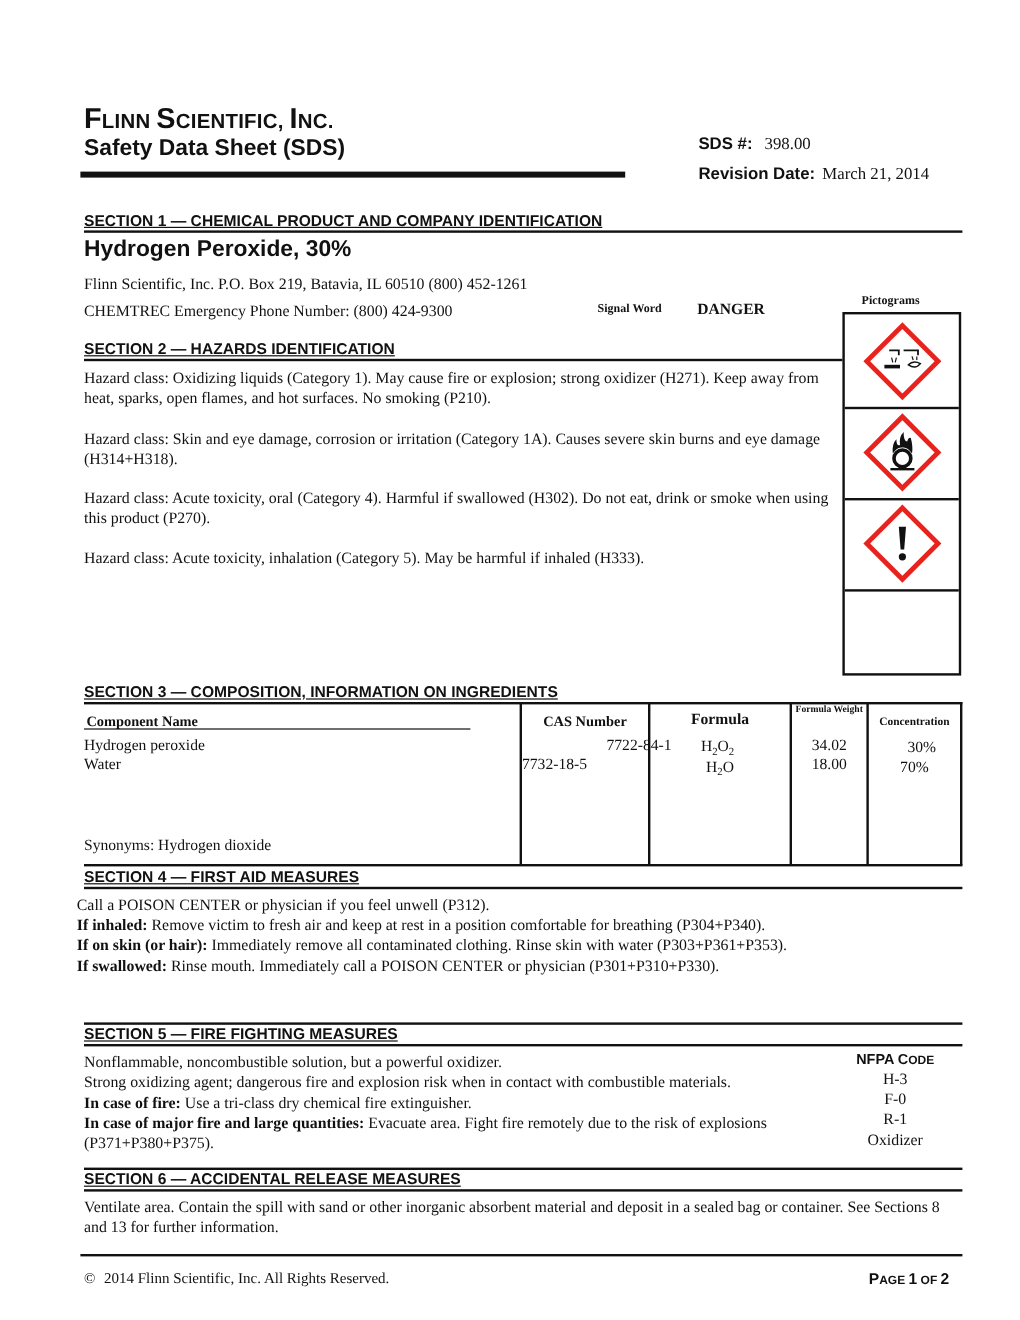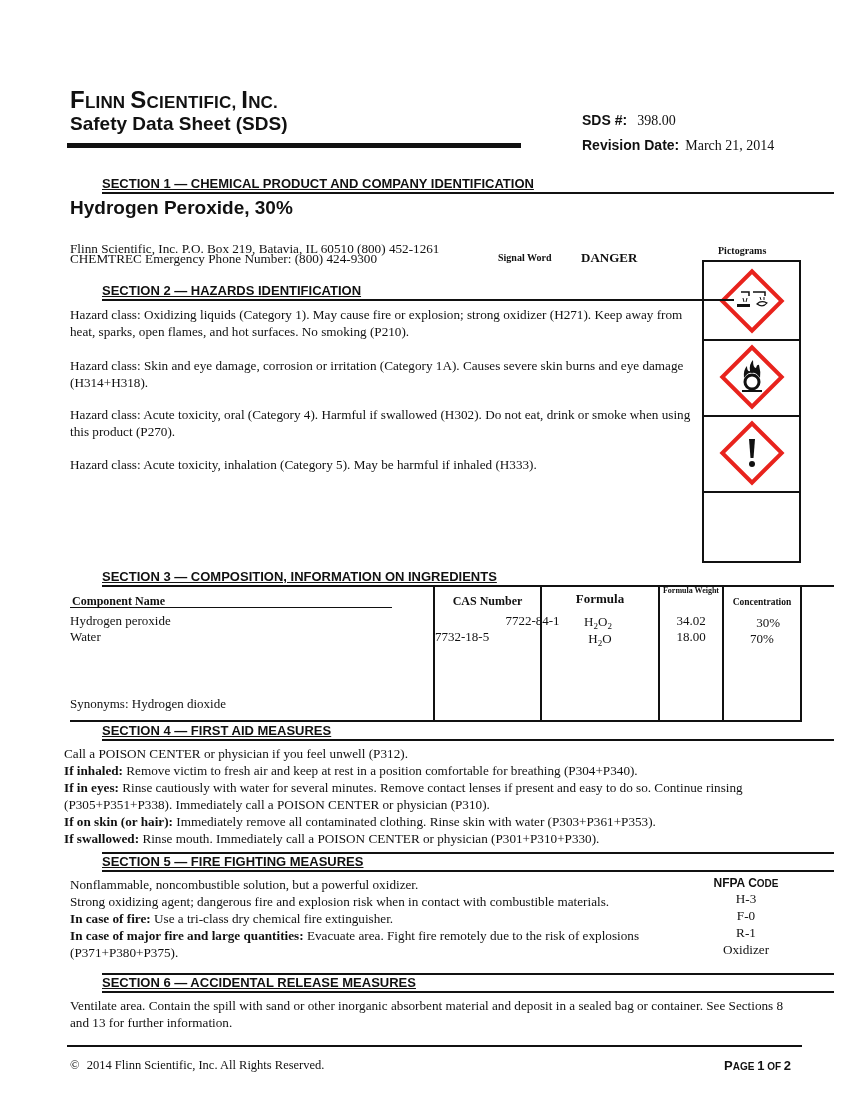--- a/index.html
+++ b/index.html
@@ -8,21 +8,21 @@
   .serif { font-family: "Liberation Serif", "DejaVu Serif", serif; }
   .abs { position: absolute; }
 
   .company { left: 70px; top: 86px; font-size: 24px; font-weight: bold; letter-spacing: 0.2px; }
   .company .sc { font-size: 17px; }
   .sheet-title { left: 70px; top: 113px; font-size: 19px; font-weight: bold; }
   .header-rule { left: 67px; top: 143px; width: 454px; height: 5px; background: #111; }
   .meta-label { font-size: 14px; font-weight: bold; }
   .meta-value { font-size: 14px; }
 
-  .sec-head { left: 70px; width: 732px; font-size: 13px; font-weight: bold; text-decoration: underline; border-bottom: 2px solid #111; padding-bottom: 1px; margin-left: 32px; }
+  .sec-head { left: 70px; width: 732px; font-size: 13px; font-weight: bold; text-decoration: underline; border-bottom: 2px solid #111; padding-bottom: 1px; }
 
   .product { left: 70px; top: 197px; font-size: 19px; font-weight: bold; }
   .body-text { font-size: 13.2px; line-height: 17px; }
   .body-text b { font-weight: bold; }
 
   .picto-box { left: 702px; top: 260px; width: 99px; height: 303px; border: 2px solid #111; box-sizing: border-box; }
   .picto-cell { position: absolute; left: 0; width: 95px; border-bottom: 2px solid #111; display: flex; align-items: center; justify-content: center; }
   .picto-label { left: 718px; top: 245px; font-size: 10px; font-weight: bold; }
   .col-line { position: absolute; background: #111; width: 2px; }
   .th { position: absolute; font-weight: bold; text-align: center; }
@@ -44,21 +44,21 @@
   <span class="sans meta-label">SDS #:</span>
   <span class="serif meta-value" style="margin-left:6px;">398.00</span>
 </div>
 <div class="abs" style="left:582px; top:136px;">
   <span class="sans meta-label">Revision Date:</span>
   <span class="serif meta-value" style="margin-left:2px;">March 21, 2014</span>
 </div>
 
 <div class="abs sans sec-head" style="top:176px;">SECTION 1 — CHEMICAL PRODUCT AND COMPANY IDENTIFICATION</div>
 <div class="abs sans product">Hydrogen Peroxide, 30%</div>
-<div class="abs serif body-text" style="left:70px; top:240px;">Flinn Scientific, Inc.  P.O. Box 219,  Batavia, IL  60510  (800) 452-1261</div>
+<div class="abs serif body-text" style="left:70px; top:228px;">Flinn Scientific, Inc.  P.O. Box 219,  Batavia, IL  60510  (800) 452-1261</div>
 <div class="abs serif body-text" style="left:70px; top:250px;">CHEMTREC Emergency Phone Number: (800) 424-9300</div>
 <div class="abs serif" style="left:498px; top:252px; font-size:10px; font-weight:bold;">Signal Word</div>
 <div class="abs serif" style="left:581px; top:250px; font-size:13px; font-weight:bold;">DANGER</div>
 <div class="abs serif picto-label">Pictograms</div>
 
 <div class="abs picto-box">
   <div class="picto-cell" style="top:0; height:77px;">
     <svg width="66" height="66" viewBox="0 0 66 66">
       <rect x="12" y="12" width="42" height="42" transform="rotate(45 33 33)" fill="#fff" stroke="#e8231d" stroke-width="4"></rect>
       <rect x="18" y="36" width="13" height="3" fill="#111"></rect>
@@ -120,21 +120,20 @@
   <div class="cell serif" style="left:542px; top:631px; width:116px; text-align:center;"><span>H</span><sub>2</sub><span>O</span></div>
   <div class="cell serif" style="left:660px; top:629px; width:62px; text-align:center;">18.00</div>
   <div class="cell serif" style="left:724px; top:631px; width:76px; text-align:center;">70%</div>
 </div>
 <div class="cell serif" style="left:70px; top:696px;">Synonyms: Hydrogen dioxide</div>
 
 <div class="abs sans sec-head" style="top:723px;">SECTION 4 — FIRST AID MEASURES</div>
 <div class="abs serif body-text" style="left:64px; top:745px; width:732px;">
   <div>Call a POISON CENTER or physician if you feel unwell (P312).</div>
   <div><b>If inhaled:</b><span> Remove victim to fresh air and keep at rest in a position comfortable for breathing (P304+P340).</span></div>
-  <div><b>If in eyes:</b><span> Rinse cautiously with water for several minutes. Remove contact lenses if present and easy to do so. Continue rinsing (P305+P351+P338). Immediately call a POISON CENTER or physician (P310).</span></div>
   <div><b>If on skin (or hair):</b><span> Immediately remove all contaminated clothing. Rinse skin with water (P303+P361+P353).</span></div>
   <div><b>If swallowed:</b><span> Rinse mouth. Immediately call a POISON CENTER or physician (P301+P310+P330).</span></div>
 </div>
 
 <div class="abs sans sec-head" style="top:852px; border-top:2px solid #111; padding-top:0;">SECTION 5 — FIRE FIGHTING MEASURES</div>
 <div class="abs serif body-text" style="left:70px; top:876px; width:620px;">
   <div>Nonflammable, noncombustible solution, but a powerful oxidizer.</div>
   <div>Strong oxidizing agent; dangerous fire and explosion risk when in contact with combustible materials.</div>
   <div><b>In case of fire:</b><span> Use a tri-class dry chemical fire extinguisher.</span></div>
   <div><b>In case of major fire and large quantities:</b><span> Evacuate area. Fight fire remotely due to the risk of explosions</span></div>

